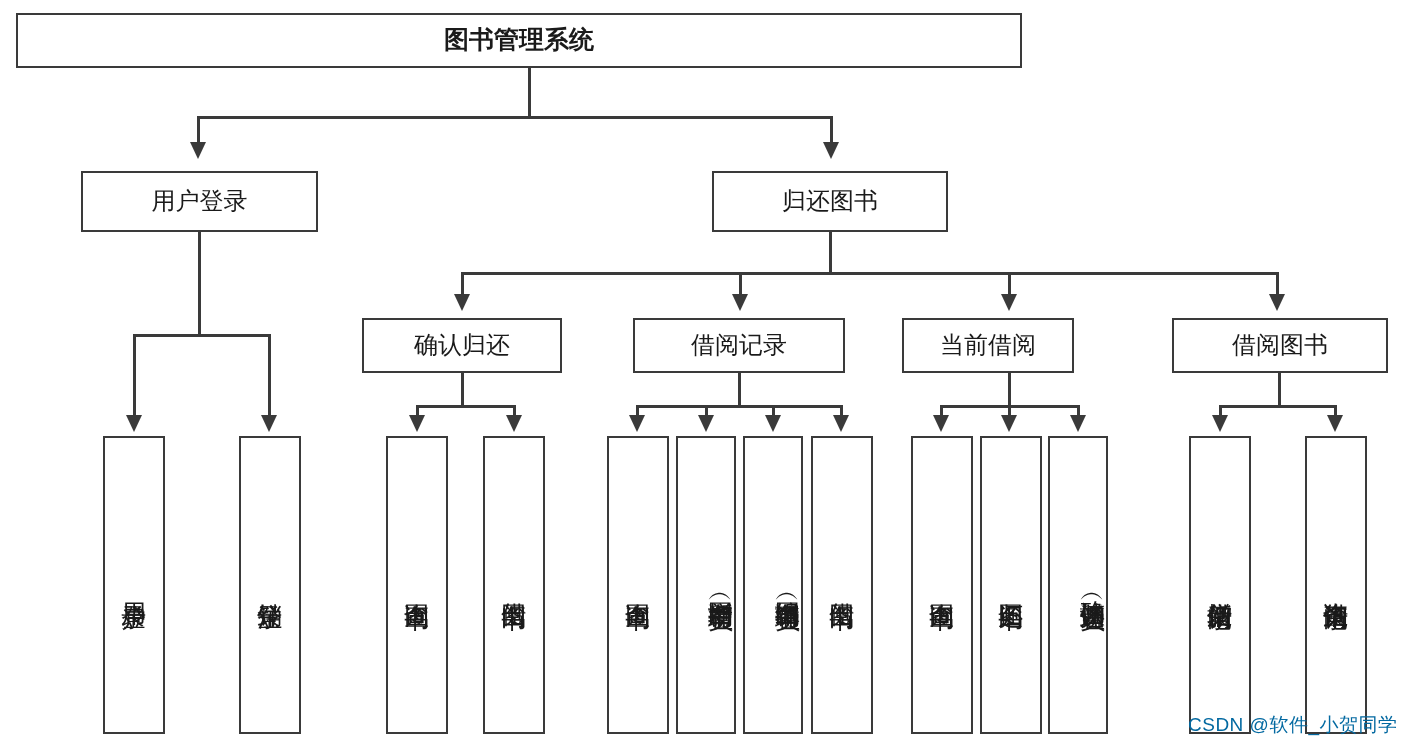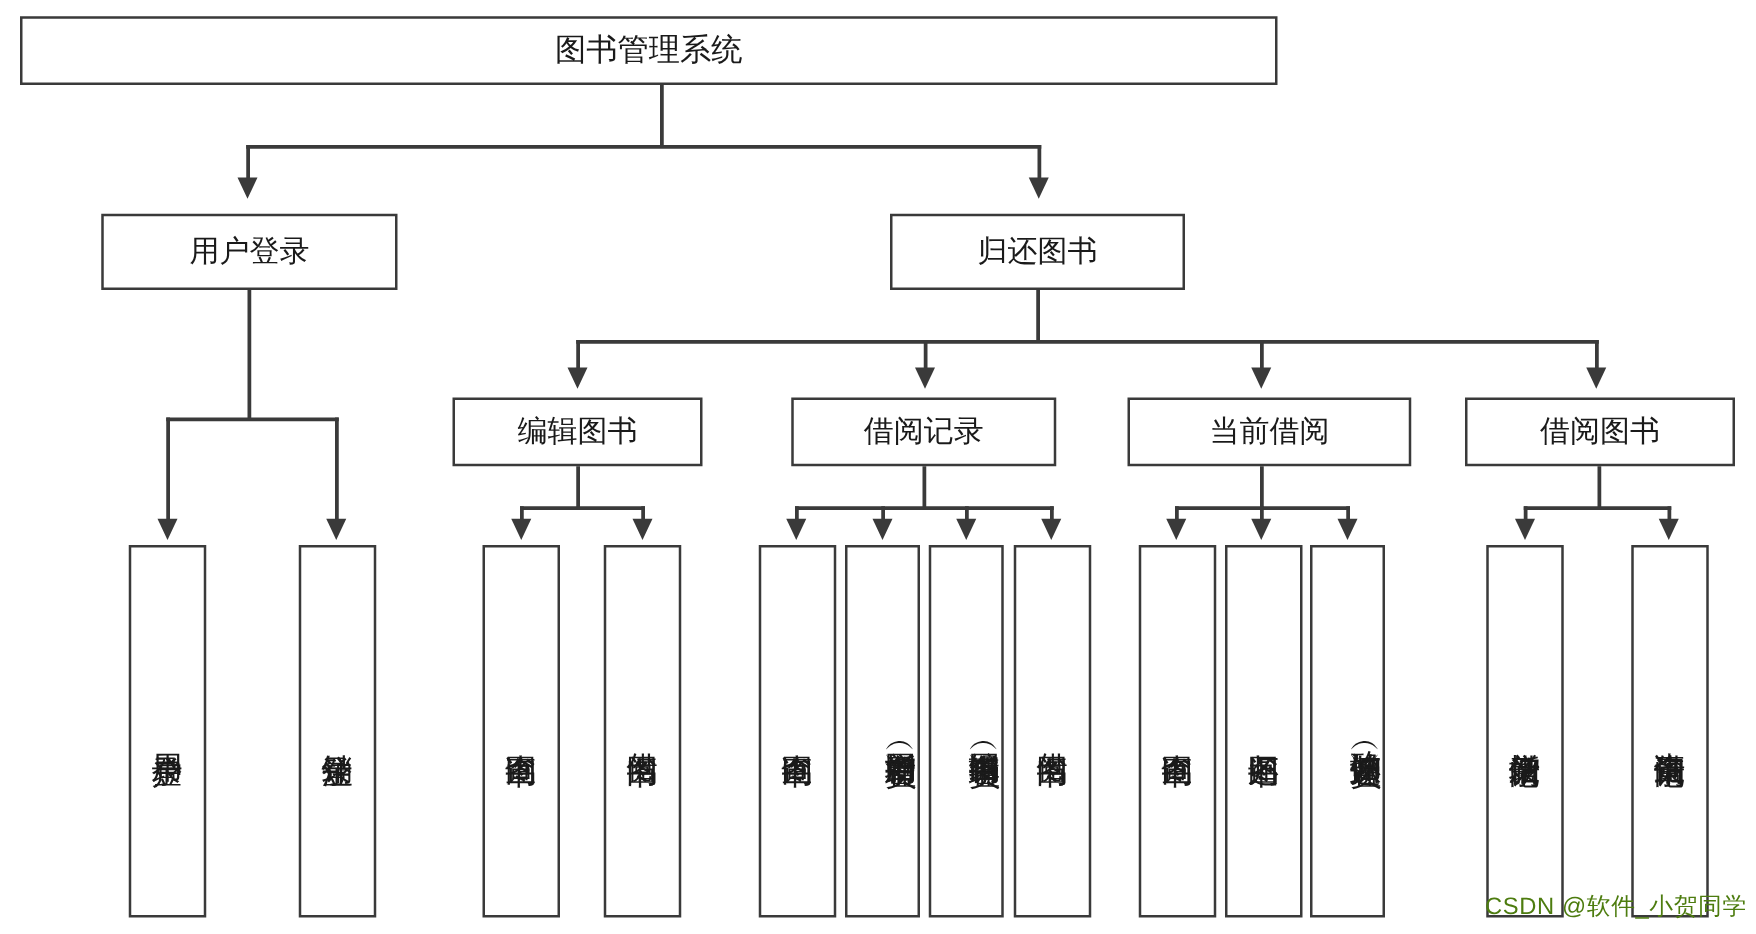--- a/index.html
+++ b/index.html
@@ -75,32 +75,32 @@
     border-right: 8px solid transparent;
     border-top: 17px solid #3a3a3a;
   }
 
   
   #watermark {
     position: absolute;
     left: 1188px;
     top: 712px;
     font-size: 19px;
-    color: #4d7c0f;
+    color: #0369a1;
     letter-spacing: 0.5px;
     white-space: nowrap;
     user-select: none;
   }
 </style>
 </head>
 <body>
 
 <div id="canvas">
 
-  <div class="node root" style="left:16px; top:13px; width:1006px; height:55px;">
+  <div class="node root" style="left:16px; top:13px; width:1006px; height:55px;font-weight:bold;">
     <span>图书管理系统</span>
   </div>
 
   <div class="vline" style="left:528px; top:68px; width:3px; height:50px;"></div>
 
   <div class="hline" style="left:197px; top:116px; width:636px; height:3px;"></div>
 
   <div class="vline" style="left:197px; top:116px; width:3px; height:27px;"></div>
   <div class="arrow" style="left:190px; top:142px;"></div>
 
@@ -126,26 +126,26 @@
   <div class="vline" style="left:461px; top:272px; width:3px; height:23px;"></div>
   <div class="arrow" style="left:454px; top:294px;"></div>
   <div class="vline" style="left:739px; top:272px; width:3px; height:23px;"></div>
   <div class="arrow" style="left:732px; top:294px;"></div>
   <div class="vline" style="left:1008px; top:272px; width:3px; height:23px;"></div>
   <div class="arrow" style="left:1001px; top:294px;"></div>
   <div class="vline" style="left:1276px; top:272px; width:3px; height:23px;"></div>
   <div class="arrow" style="left:1269px; top:294px;"></div>
 
   <div class="node level2" style="left:362px; top:318px; width:200px; height:55px;">
-    <span>编辑图书</span>
+    <span>确认归还</span>
   </div>
   <div class="node level2" style="left:633px; top:318px; width:212px; height:55px;">
     <span>借阅记录</span>
   </div>
-  <div class="node level2" style="left:902px; top:318px; width:227px; height:55px;">
+  <div class="node level2" style="left:902px; top:318px; width:172px; height:55px;">
     <span>当前借阅</span>
   </div>
   <div class="node level2" style="left:1172px; top:318px; width:216px; height:55px;">
     <span>借阅图书</span>
   </div>
 
   <div class="vline" style="left:461px; top:373px; width:3px; height:34px;"></div>
   <div class="hline" style="left:416px; top:405px; width:100px; height:3px;"></div>
   <div class="vline" style="left:416px; top:405px; width:3px; height:12px;"></div>
   <div class="arrow" style="left:409px; top:415px;"></div>

